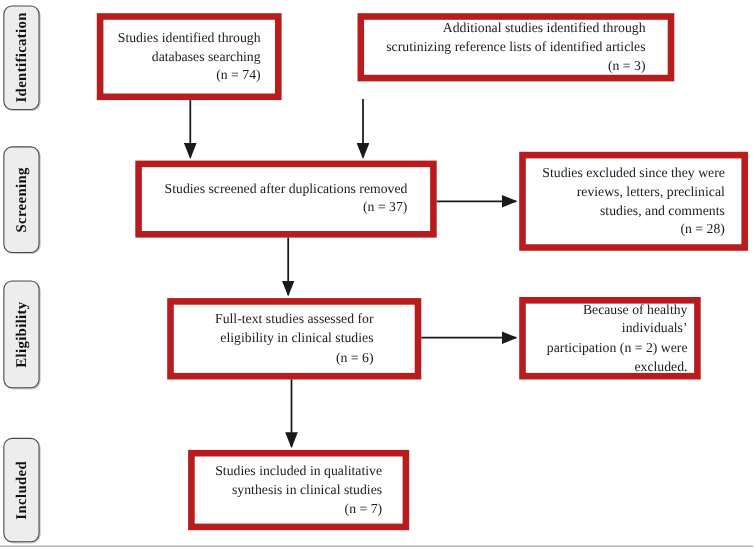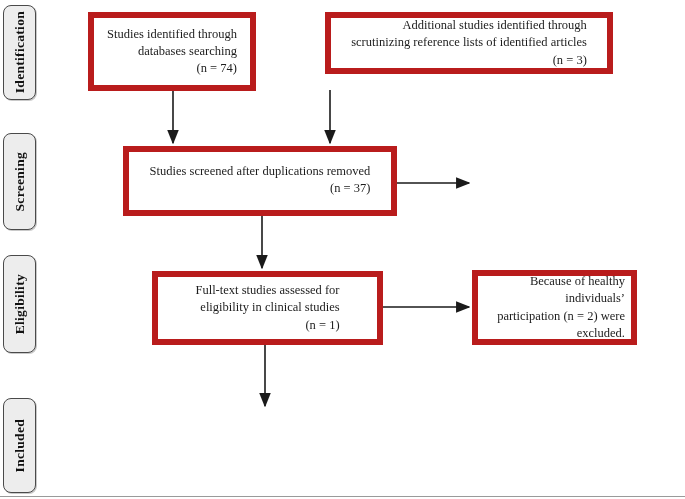--- a/index.html
+++ b/index.html
@@ -92,26 +92,33 @@
   </div>
 
   <div class="flowbox" id="box-identified">Studies identified through
 databases searching
 (n = 74)</div>
   <div class="flowbox" id="box-additional">Additional studies identified through
 scrutinizing reference lists of identified articles
 (n = 3)</div>
   <div class="flowbox" id="box-screened">Studies screened after duplications removed
 (n = 37)</div>
+  <div class="flowbox" id="box-excluded-screen">Studies excluded since they were
+reviews, letters, preclinical
+studies, and comments
+(n = 28)</div>
   <div class="flowbox" id="box-fulltext">Full-text studies assessed for
 eligibility in clinical studies
-(n = 1)</div>
+(n = 6)</div>
   <div class="flowbox" id="box-excluded-healthy">Because of healthy individuals’
 participation (n = 2) were
 excluded.</div>
+  <div class="flowbox" id="box-included">Studies included in qualitative
+synthesis in clinical studies
+(n = 7)</div>
 
   <svg id="arrow-layer" viewBox="0 0 685 499" xmlns="http://www.w3.org/2000/svg">
     <defs>
       <marker id="ah" viewBox="0 0 10 8" markerWidth="9" markerHeight="7.2" refX="9" refY="4" orient="auto">
         <path d="M0,0 L10,4 L0,8 Z" fill="#1a1a1a"></path>
       </marker>
     </defs>
     <line x1="173" y1="91" x2="173" y2="143" stroke="#1a1a1a" stroke-width="1.6" marker-end="url(#ah)"></line>
     <line x1="330" y1="90" x2="330" y2="143" stroke="#1a1a1a" stroke-width="1.6" marker-end="url(#ah)"></line>
     <line x1="397" y1="183" x2="469" y2="183" stroke="#1a1a1a" stroke-width="1.6" marker-end="url(#ah)"></line>

